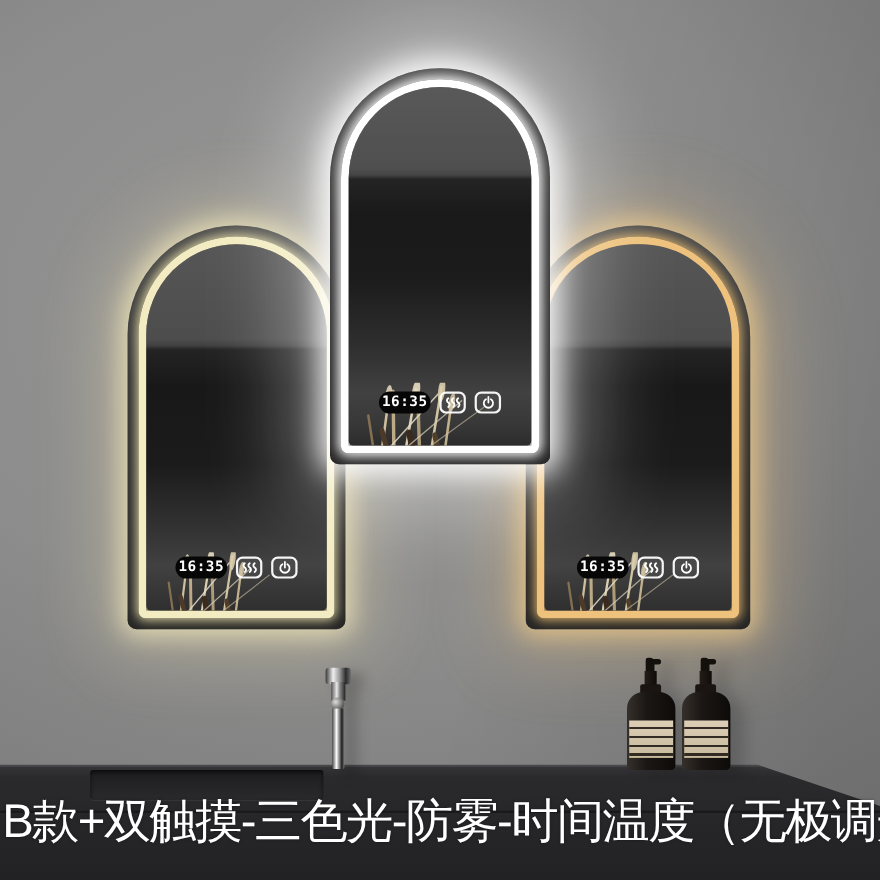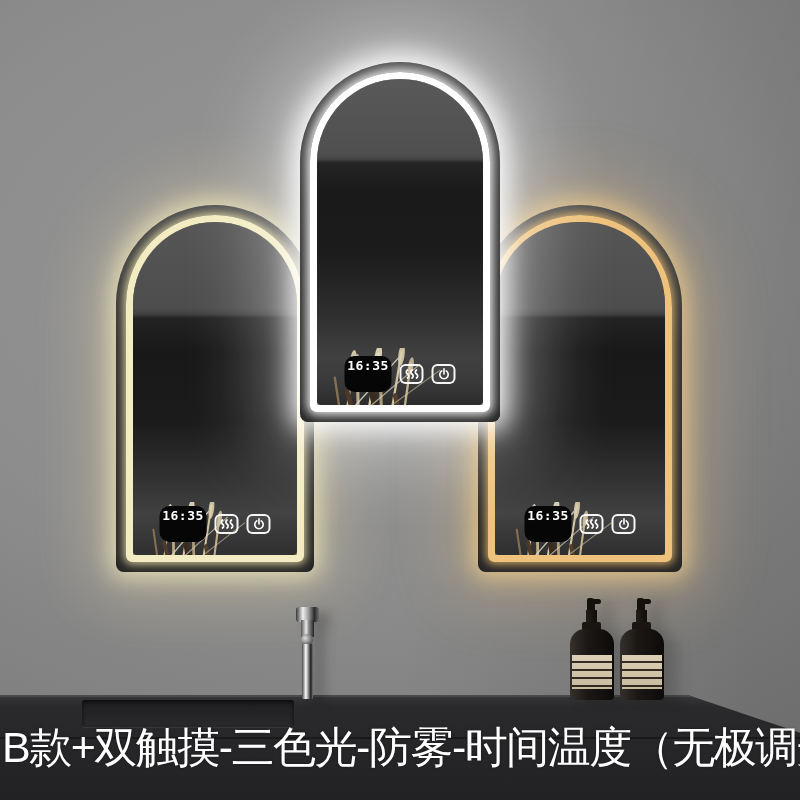--- a/index.html
+++ b/index.html
@@ -46,21 +46,21 @@
     border-radius:83px 83px 4px 4px;
     background:linear-gradient(180deg,#595959 0px,#4f4f4f 74px,#454545 80px,#242424 84px,
       #191919 116px,#1c1c1c 176px,#2f2f2f 236px,#414141 278px,#383838 306px,#2c2c2c 100%);
   }
 
   
   .cluster{position:absolute;left:50%;transform:translateX(-50%);
     display:flex;gap:8px;align-items:center;}
   .center .cluster{top:277px;}
   .left .cluster, .right .cluster{top:284px;}
-  .clock{width:47px;height:36px;background:#060606;border-radius:10px;color:#fff;
+  .clock{width:47px;height:20px;background:#060606;border-radius:10px;color:#fff;
     font-family:"DejaVu Sans Mono",monospace;font-weight:bold;font-size:13px;
     line-height:20px;text-align:center;letter-spacing:.5px;}
   .tbtn{width:24px;height:20px;box-sizing:border-box;border:2px solid rgba(255,255,255,.95);
     border-radius:6px;display:flex;align-items:center;justify-content:center;
     background:rgba(255,255,255,.05);}
 
   .flowers{position:absolute;bottom:-3px;left:7%;width:74%;height:56px;opacity:.95;}
   .center .flowers{left:4%;width:84%;height:60px;}
 
   

